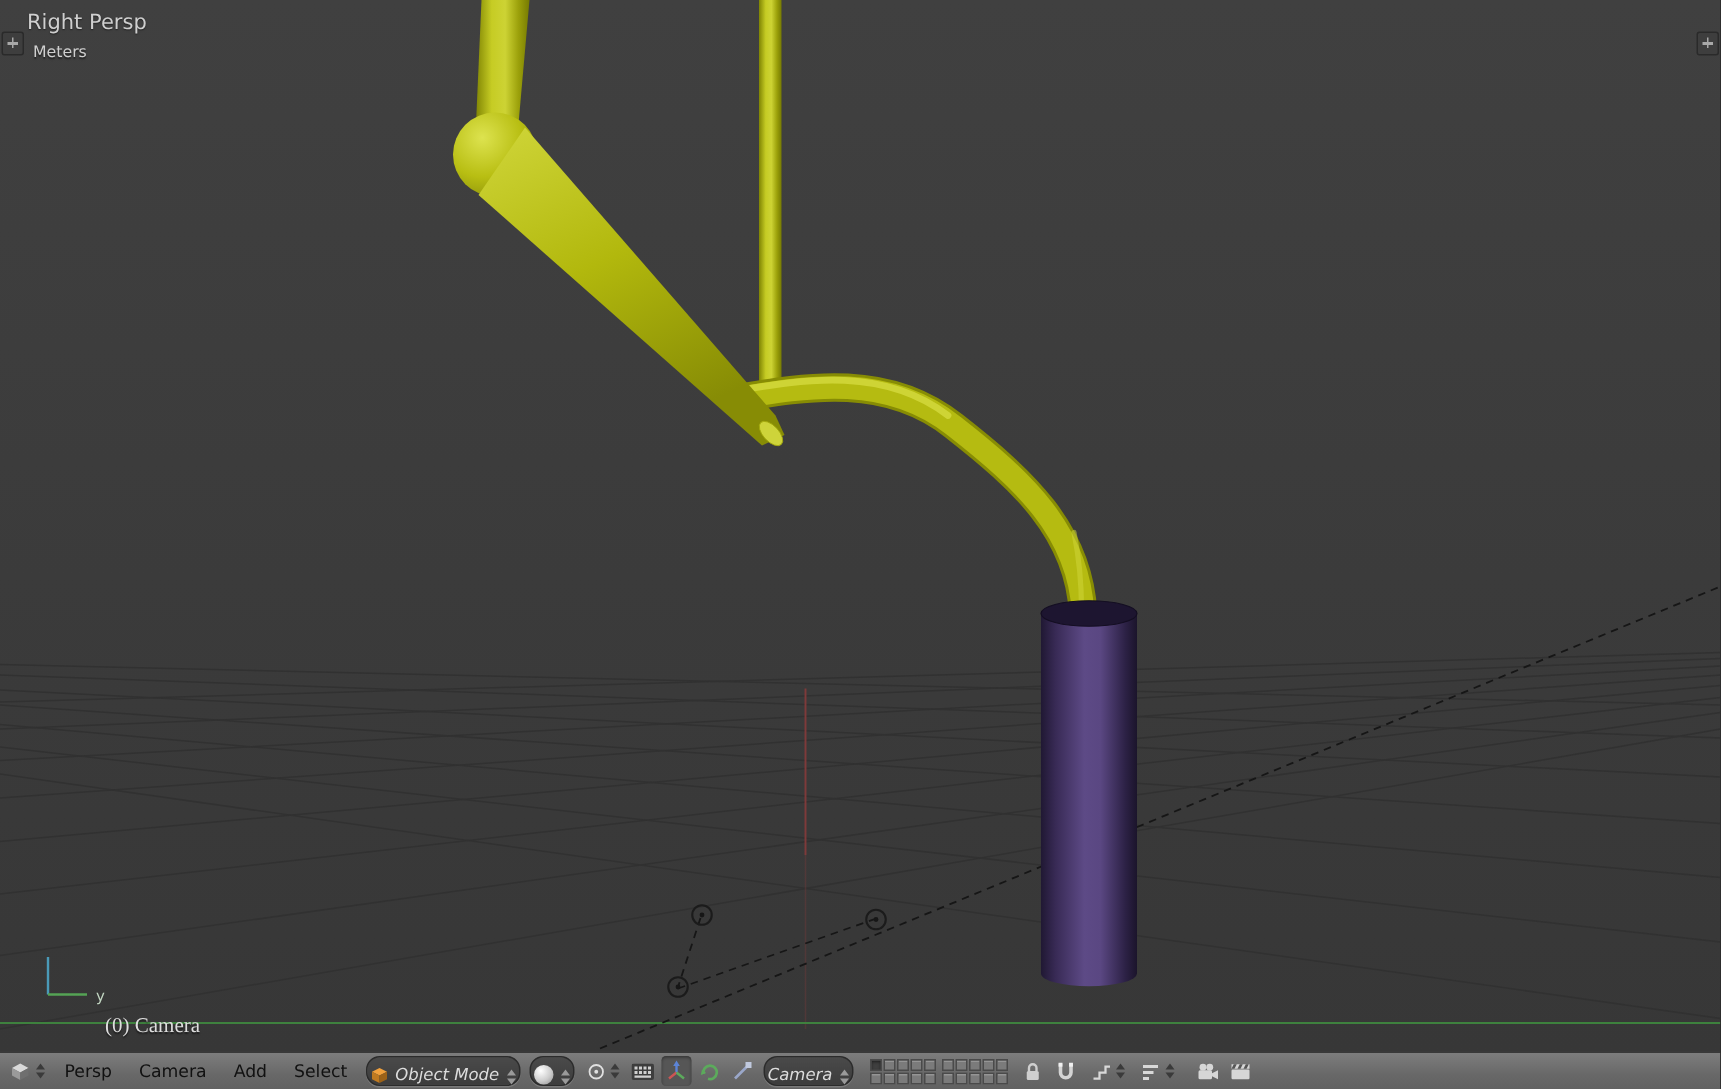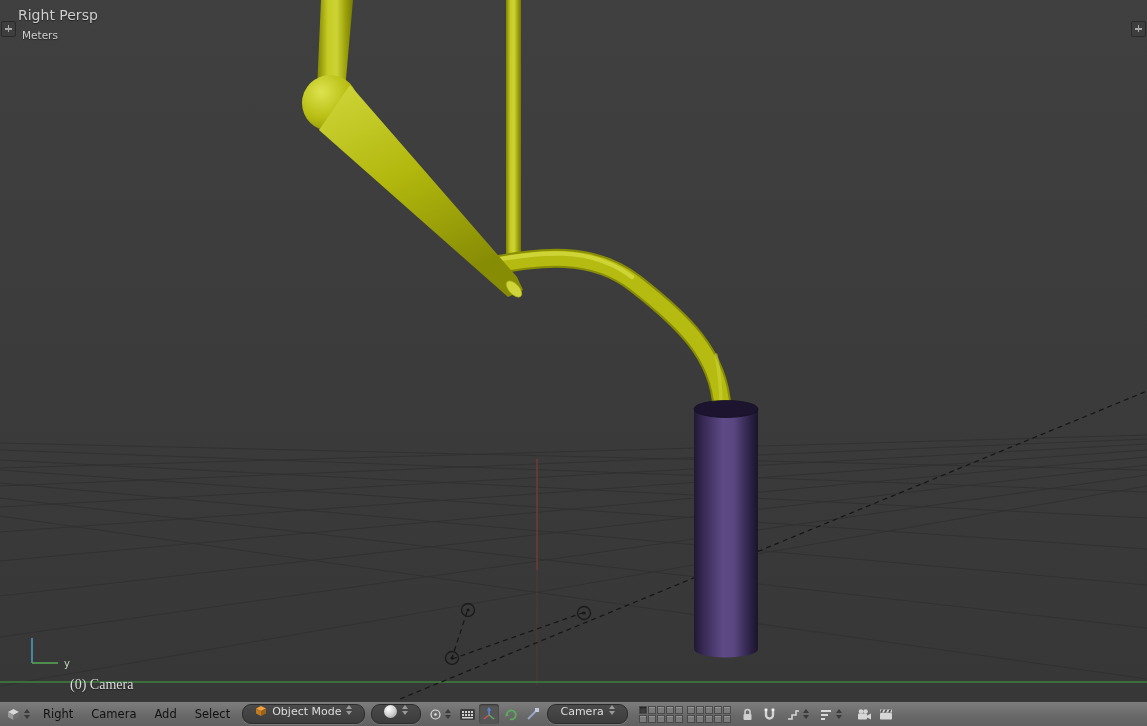--- a/index.html
+++ b/index.html
@@ -21,23 +21,23 @@
   .plus::after{content:"";position:absolute;left:2.75px;top:-2.75px;width:1.5px;height:7px;background:#a8a8a8;}
   .mini-axis{position:absolute;left:18px;top:630px;}
   
   .header{position:absolute;left:0;bottom:0;width:1147px;height:25px;box-sizing:border-box;
     background:linear-gradient(#7d7d7d,#686868 60%,#616161);
     border-top:1px solid #393939;display:flex;align-items:center;padding:0 4px;
     font-size:11.5px;color:#111;}
   .menu{padding:2px 9px;cursor:default;}
   button{all:unset;}
   .editor-btn{display:inline-flex;align-items:center;gap:3px;padding:0 4px 0 2px;height:20px;}
-  .dd{display:inline-flex;align-items:flex-start;gap:5px;height:18px;padding:0 12px;
+  .dd{display:inline-flex;align-items:flex-end;gap:5px;height:18px;padding:0 2px;
     background:linear-gradient(#4a4a4a,#3c3c3c);border:1px solid #2b2b2b;border-radius:9px;
-    box-shadow:0 1px 0 rgba(255,255,255,.15);margin:0 3px;}
+    box-shadow:0 1px 0 rgba(255,255,255,.15);margin:0 3px;font-style:italic;}
   .dd-label{color:#dcdcdc;font-size:11px;}
   .flat-dd{display:inline-flex;align-items:center;gap:3px;padding:0 3px;margin:0 2px;height:20px;}
   .tool-btn{display:inline-flex;align-items:center;justify-content:center;width:20px;height:20px;
     border-radius:3px;margin:0 1px;}
   .tool-btn.pressed{background:#565656;box-shadow:inset 0 1px 2px rgba(0,0,0,.4);}
   .updown{display:inline-flex;flex-direction:column;gap:2px;}
   .updown i{display:block;width:0;height:0;border-left:3.5px solid transparent;border-right:3.5px solid transparent;}
   .updown.light i.up{border-bottom:4px solid #9a9a9a;}
   .updown.light i.down{border-top:4px solid #9a9a9a;}
   .updown.dark i.up{border-bottom:4px solid #3a3a3a;}
@@ -174,21 +174,21 @@
         <polygon points="7.5,1 13,4 7.5,7 2,4" fill="#d9d9d9"></polygon>
         <polygon points="2,4 7.5,7 7.5,12 2,9" fill="#9a9a9a"></polygon>
         <polygon points="13,4 7.5,7 7.5,12 13,9" fill="#6f6f6f"></polygon>
       </svg>
       <span class="updown dark">
           <i class="up"></i>
           <i class="down"></i>
         </span>
     </button>
 
-    <span class="menu">Right</span>
+    <span class="menu">Persp</span>
     <span class="menu">Camera</span>
     <span class="menu">Add</span>
     <span class="menu">Select</span>
 
     <div class="dd">
       <svg width="12" height="12">
         <polygon points="6,1 11,3.5 6,6 1,3.5" fill="#f2a13c"></polygon>
         <polygon points="1,3.5 6,6 6,11 1,8.5" fill="#c07a20"></polygon>
         <polygon points="11,3.5 6,6 6,11 11,8.5" fill="#9c6218"></polygon>
       </svg>

